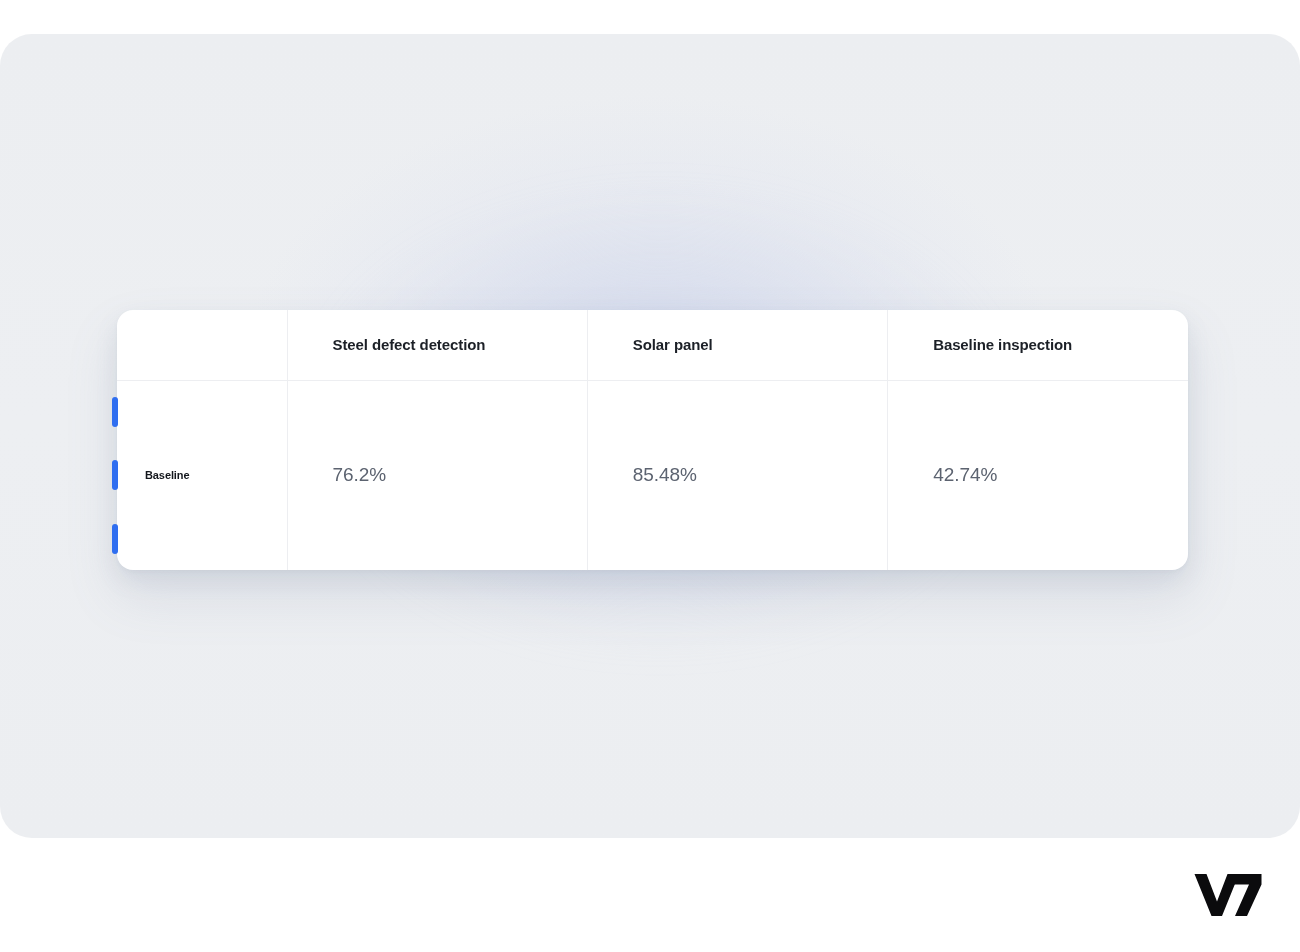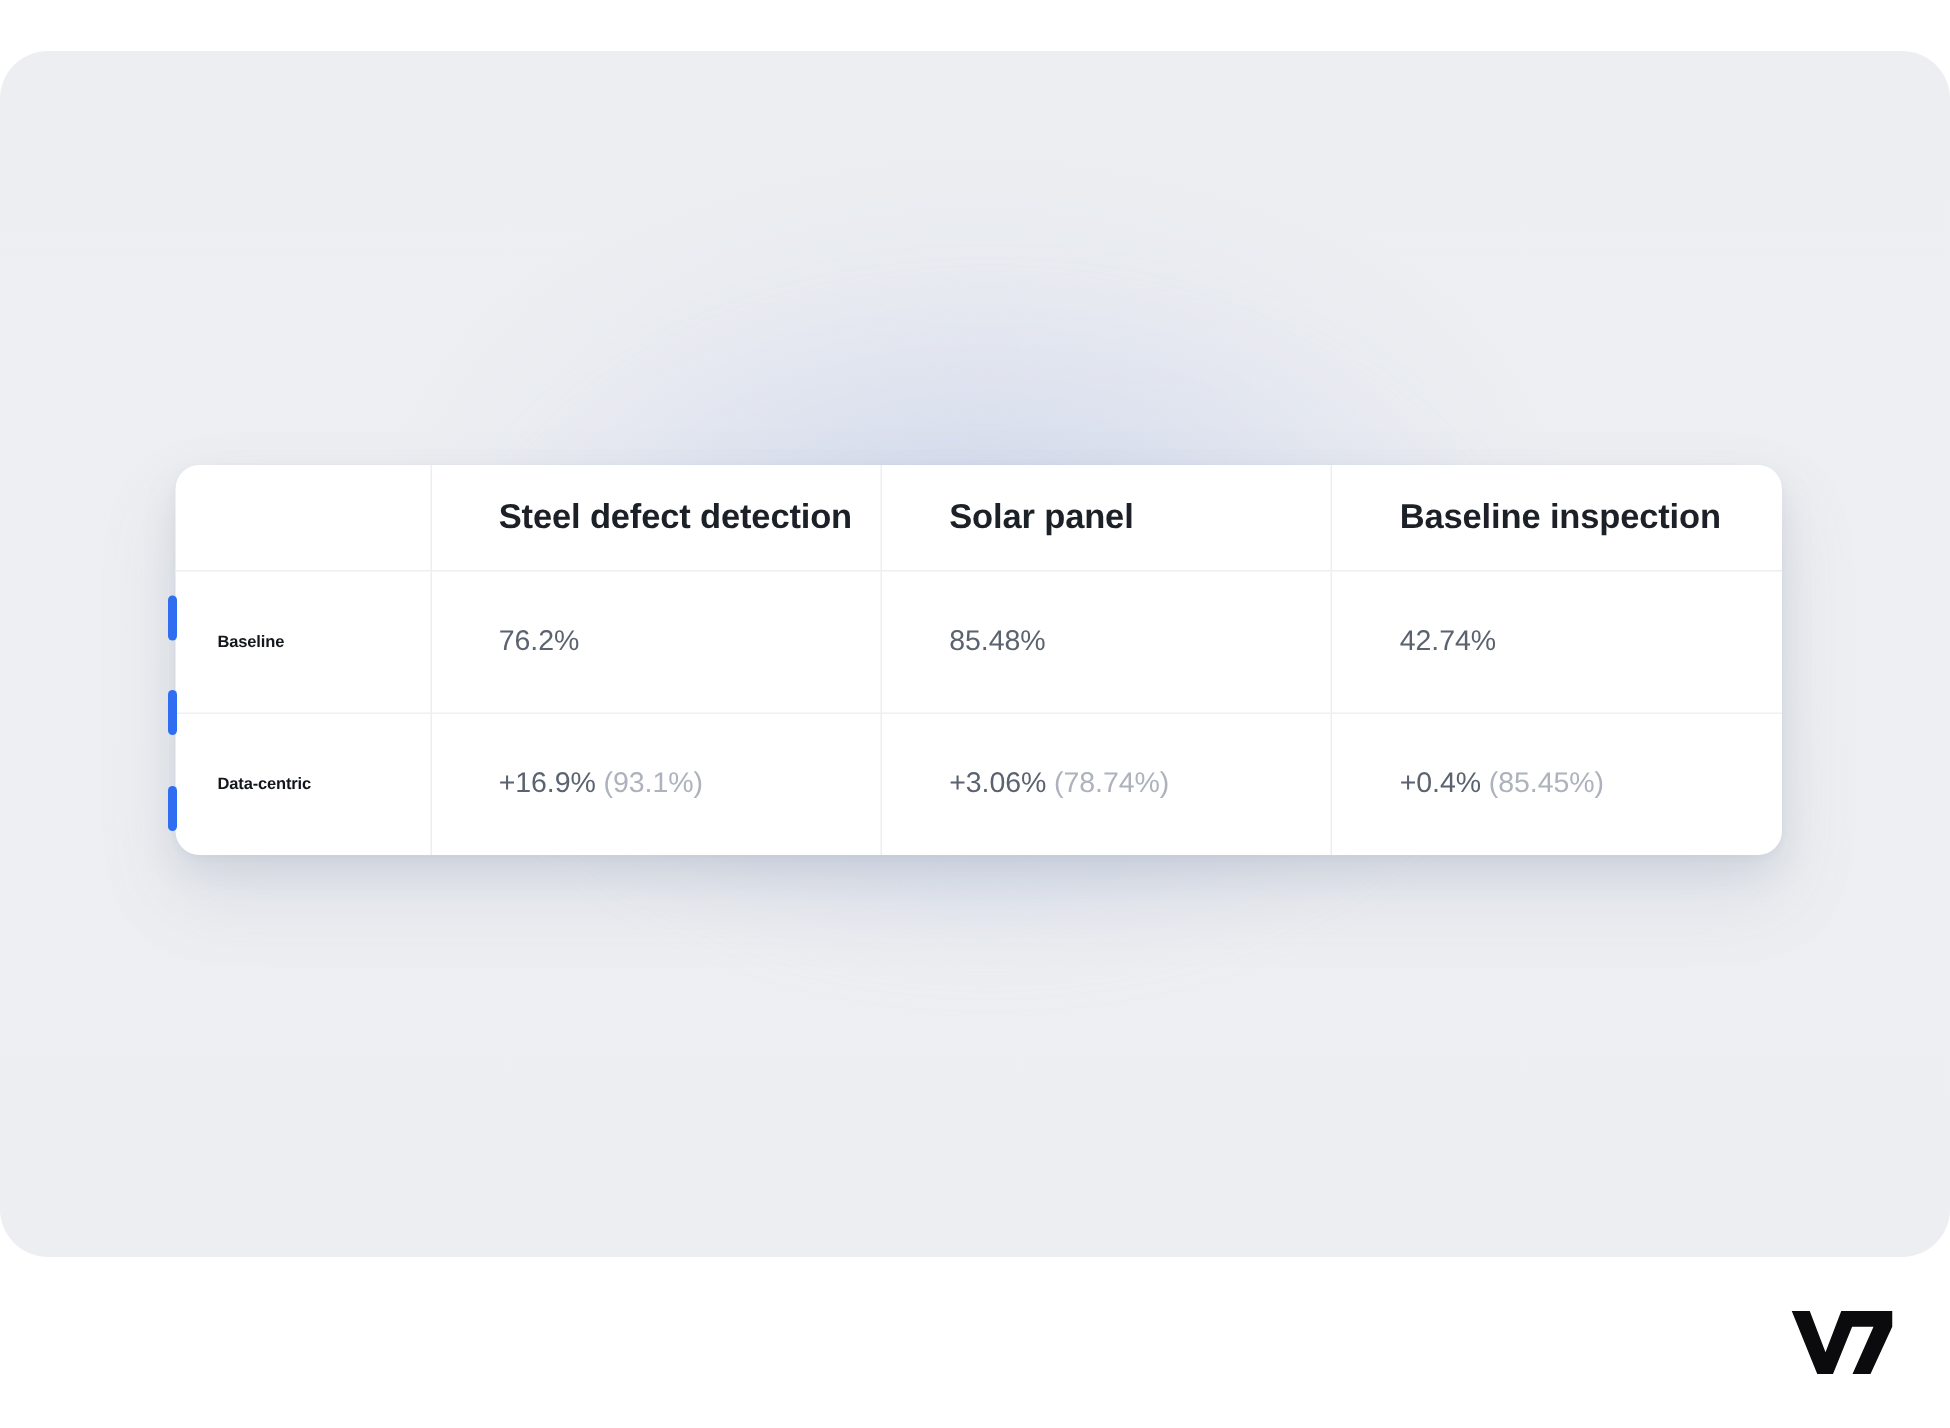--- a/index.html
+++ b/index.html
@@ -83,21 +83,21 @@
     vertical-align: middle;
     border-right: 1px solid #edeef1;
   }
   table.metrics th:last-child,
   table.metrics td:last-child { border-right: none; }
 
   
   table.metrics thead th {
     height: 70px;
     padding: 0 0 0 45px;
-    font-size: 23px;
+    font-size: 15px;
     font-weight: bold;
     color: #1c2027;
     letter-spacing: -0.1px;
     border-bottom: 1px solid #edeef1;
   }
   table.metrics thead th.corner {
     padding: 0;
     border-bottom: 1px solid #edeef1;
   }
 
@@ -193,32 +193,20 @@
             </td>
             <td class="value">
               <span>85.48%</span><span class="muted"></span>
             </td>
             <td class="value">
               <span>42.74%</span><span class="muted"></span>
             </td>
           </tr>
 
 
-          <tr>
-            <td class="row-label">Data-centric</td>
-            <td class="value">
-              <span>+16.9%</span>&nbsp;<span class="muted">(93.1%)</span>
-            </td>
-            <td class="value">
-              <span>+3.06%</span>&nbsp;<span class="muted">(78.74%)</span>
-            </td>
-            <td class="value">
-              <span>+0.4%</span>&nbsp;<span class="muted">(85.45%)</span>
-            </td>
-          </tr>
 
         </tbody>
       </table>
     </div>
 
     <div class="row-bars">
       <div class="row-bar b0"></div>
       <div class="row-bar b1"></div>
       <div class="row-bar b2"></div>
     </div>

